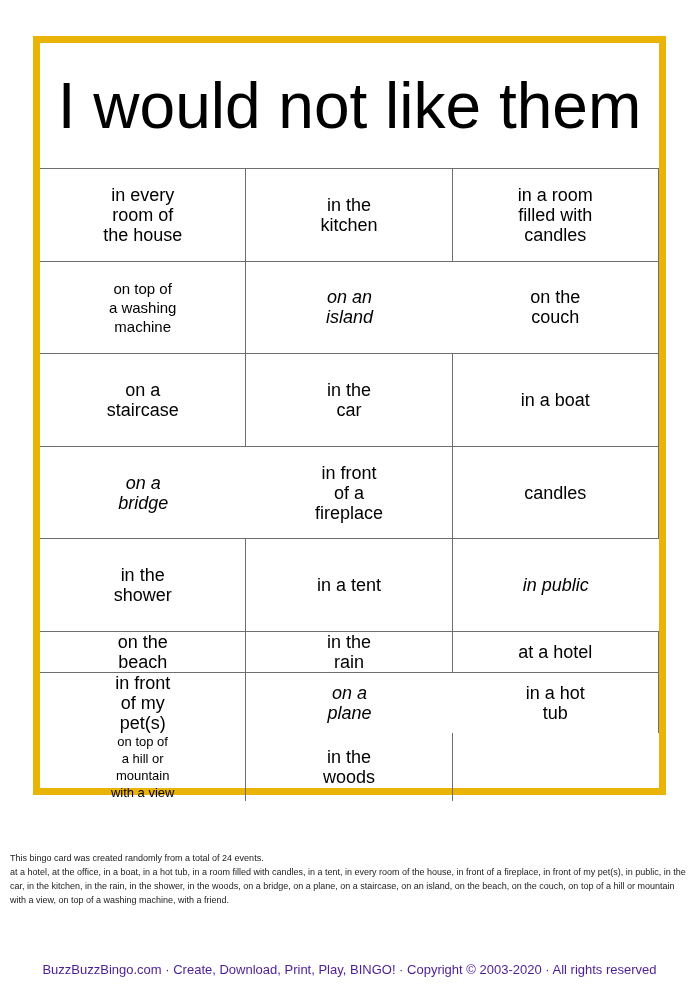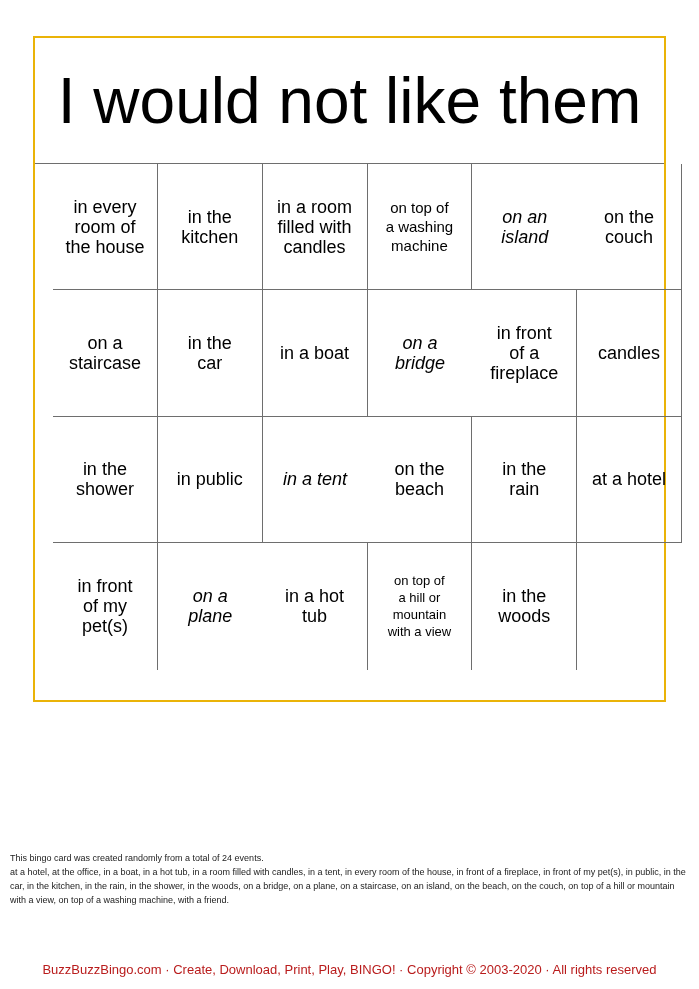--- a/index.html
+++ b/index.html
@@ -1,34 +1,34 @@
 <!DOCTYPE html>
 <html><head>
 <meta charset="utf-8">
 <style>
   html, body { margin: 0; padding: 0; background: #ffffff; }
   body { width: 699px; height: 989px; position: relative; overflow: hidden;
          font-family: "Liberation Sans", sans-serif; color: #000; }
-  .card { position: absolute; left: 33px; top: 36px; width: 633px; height: 666px;
-          border: 2px solid #eab308; box-sizing: border-box; }
+  .card { position: absolute; left: 33px; top: 36px; width: 633px; height: 759px;
+          border: 7px solid #eab308; box-sizing: border-box; }
   .title { position: absolute; left: 0; top: 0; width: 100%; height: 126px;
            border-bottom: 1px solid #6e6e6e; box-sizing: border-box;
            display: flex; align-items: center; justify-content: center;
            font-size: 64px; }
-  .grid { position: absolute; left: 18px; top: 126px; width: 100%; height: 632px;
-          display: grid; grid-template-columns: repeat(6, 1fr); grid-template-rows: repeat(5, 1fr); }
+  .grid { position: absolute; left: 0; top: 126px; width: 100%; height: 632px;
+          display: grid; grid-template-columns: repeat(3, 1fr); grid-template-rows: repeat(5, 1fr); }
   .cell { border-right: 1px solid #6e6e6e; border-bottom: 1px solid #6e6e6e;
           display: flex; align-items: center; justify-content: center; text-align: center;
           font-size: 18px; line-height: 20px; padding: 0 6px; box-sizing: border-box; white-space: pre-line; }
   .cell:nth-child(5n) { border-right: none; font-style: italic; }
   .cell:nth-last-child(-n+5) { border-bottom: none; }
   .cell.sm { font-size: 15px; line-height: 19px; }
   .cell.xs { font-size: 13px; line-height: 17px; }
   .notes { position: absolute; left: 10px; top: 807px; width: 680px; font-size: 9px; line-height: 14px; color: #222; margin-top: 44px; }
-  .footer { position: absolute; left: 0; top: 962px; width: 699px; text-align: center; font-size: 13px; color: #b91c1c; }
+  .footer { position: absolute; left: 0; top: 962px; width: 699px; text-align: center; font-size: 13px; color: #4c1d95; }
 </style>
 </head>
 <body>
 
 <div class="card">
   <div class="title">I would not like them</div>
   <div class="grid" id="grid">
       <div class="cell">in every
 room of
 the house</div>
@@ -50,22 +50,22 @@
 car</div>
       <div class="cell">in a boat</div>
       <div class="cell">on a
 bridge</div>
       <div class="cell">in front
 of a
 fireplace</div>
       <div class="cell">candles</div>
       <div class="cell">in the
 shower</div>
+      <div class="cell">in a tent</div>
       <div class="cell">in public</div>
-      <div class="cell">in a tent</div>
       <div class="cell">on the
 beach</div>
       <div class="cell">in the
 rain</div>
       <div class="cell">at a hotel</div>
       <div class="cell">in front
 of my
 pet(s)</div>
       <div class="cell">on a
 plane</div>

